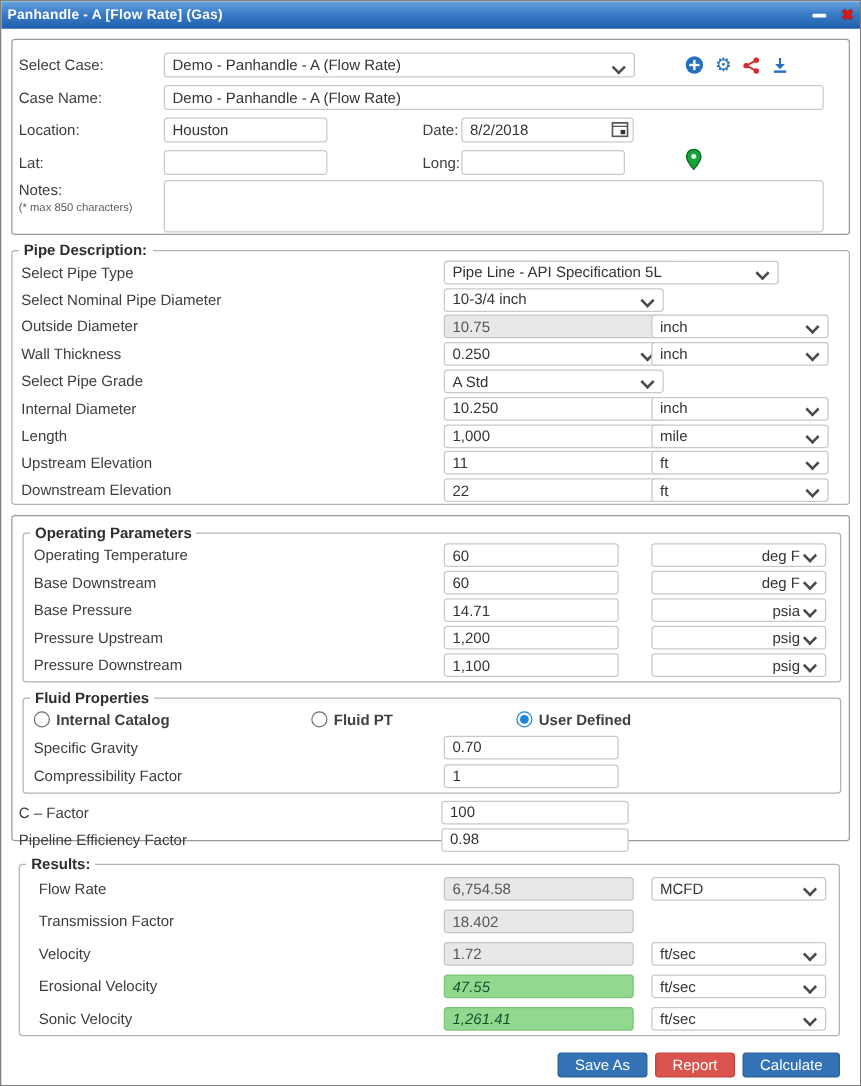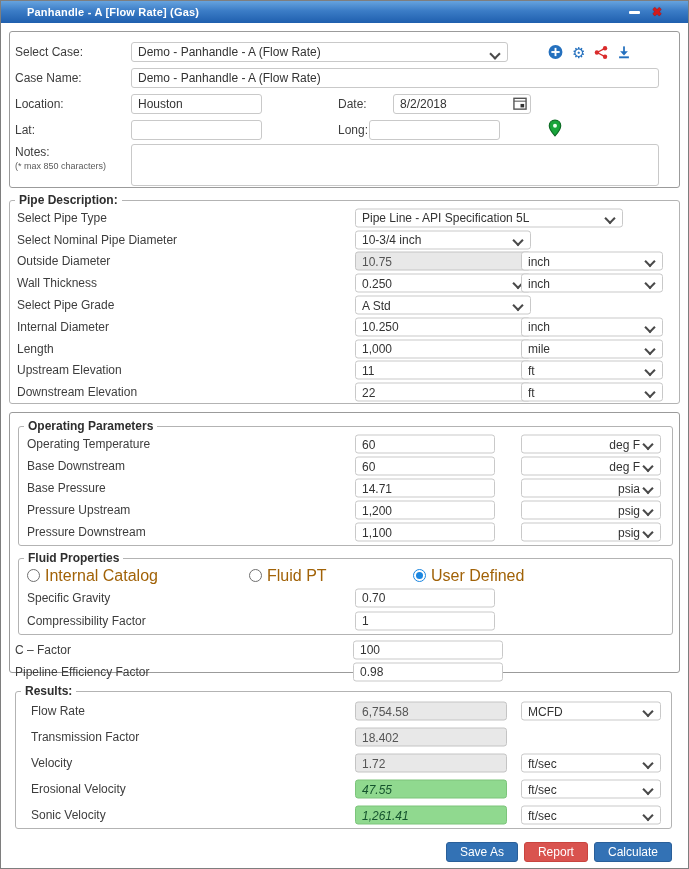--- a/index.html
+++ b/index.html
@@ -4,21 +4,21 @@
 <style>
   html,body{margin:0;padding:0;background:#fff;}
   #stage{
     position:relative;width:689px;height:869px;box-sizing:border-box;
     background:#fff;border:1px solid #7e7e7e;box-shadow:3px 3px 4px rgba(0,0,0,.28);
     font-family:"Liberation Sans",sans-serif;overflow:hidden;
   }
   
   .titlebar{position:absolute;top:0;left:0;right:0;height:22px;box-sizing:border-box;
     background:linear-gradient(180deg,#66a3de 0%,#3b7cc6 45%,#1f5fae 100%);
-    display:flex;align-items:center;padding:0 26px;text-align:center;}
+    display:flex;align-items:center;padding:0 5px;text-align:center;}
   .title{color:#fff;font-size:11px;font-weight:bold;letter-spacing:.2px;}
   .win-controls{margin-left:auto;display:flex;align-items:center;gap:12px;}
   .min-btn{width:11px;height:3px;background:#fff;border-radius:1px;cursor:pointer;}
   .close-btn{color:#d41a1a;font-weight:bold;font-size:12px;line-height:1;cursor:pointer;text-shadow:0 0 1px #7a0000;}
   
   .panel{position:absolute;box-sizing:border-box;border:1px solid #9b9b9b;border-radius:3px;background:#fff;}
   #box1{left:8px;top:30px;width:671px;height:157px;padding-top:7px;}
   #box2{left:8px;top:411px;width:671px;height:261px;padding-top:4px;}
   fieldset.fs{border:1px solid #b3b3b3;border-radius:3px;margin:0;padding:0 2px 2px 2px;box-sizing:border-box;background:#fff;}
   fieldset.fs legend{font-size:12px;font-weight:600;color:#2e2e2e;padding:0 4px;margin-left:3px;}
@@ -60,40 +60,40 @@
   .res-row{height:26px;}
   .res-row .lbl{left:13px;}
   .res-row .val{left:337px;width:152px;}
   .res-row .unit{left:503px;width:140px;}
   
   .cc{left:121px;}
   #select-case-dd{width:377px;}
   #case-name{width:528px;}
   .short-in{width:131px;}
   .mid-lbl{left:328px !important;}
-  .date-wrap{left:359px;width:138px;position:absolute;top:50%;transform:translateY(-50%);height:20px;margin-left:24px;}
+  .date-wrap{left:359px;width:138px;position:absolute;top:50%;transform:translateY(-50%);height:20px;}
   .date-wrap input{width:100%;height:20px;padding-right:24px;box-sizing:border-box;}
   .cal-btn{position:absolute;right:3px;top:3px;width:16px;height:14px;border:none;background:transparent;padding:0;cursor:pointer;}
   .long-in{left:359px;width:131px;}
   .pin{position:absolute;left:538px;top:50%;transform:translateY(-50%);cursor:pointer;}
   .icons{position:absolute;left:538px;top:50%;transform:translateY(-50%);display:flex;gap:9px;align-items:center;}
   .icons .ic{cursor:pointer;display:flex;align-items:center;}
   .gear-glyph{color:#2470be;font-size:15px;line-height:1;}
   .notes-row{height:50px;}
   .notes-lbl{position:absolute;left:5px;top:2px;font-size:12px;color:#3d3d3d;}
   .notes-hint{position:absolute;left:5px;top:18px;font-size:9px;color:#5a5a5a;}
   textarea.notes{position:absolute;left:121px;top:1px;width:528px;height:42px;box-sizing:border-box;
     border:1px solid #c9c9c9;border-radius:3px;resize:none;font-family:"Liberation Sans",sans-serif;font-size:12px;}
   
   .radio-row{position:relative;height:21px;}
   .radio-item{position:absolute;top:50%;transform:translateY(-50%);display:flex;align-items:center;gap:5px;cursor:pointer;}
   .radio{width:13px;height:13px;border:1px solid #6f6f6f;border-radius:50%;background:#fff;box-sizing:border-box;position:relative;display:inline-block;}
   .radio.on{border-color:#1b86e0;}
   .radio.on::after{content:"";position:absolute;left:2px;top:2px;right:2px;bottom:2px;background:#1b86e0;border-radius:50%;}
-  .radio-lbl{font-size:16px;color:#a16207;white-space:nowrap;}
+  .radio-lbl{font-size:12px;color:#404040;white-space:nowrap;font-weight:bold;}
   
   .footer{position:absolute;top:841px;right:16px;display:flex;gap:6px;}
   .btn{height:20px;border-radius:3px;color:#ffffff;font-size:12px;font-family:"Liberation Sans",sans-serif;
     padding:0 13px;border:1px solid transparent;cursor:pointer;line-height:18px;}
   .btn-blue{background:#3372b5;border-color:#2a5f99;}
   .btn-red{background:#d9534f;border-color:#c9443f;}
 </style>
 </head>
 <body>
 

